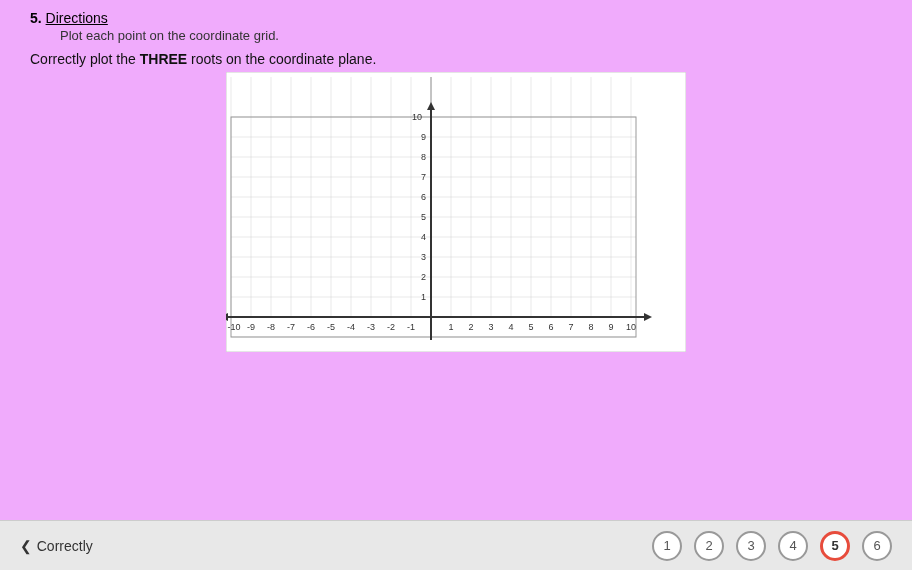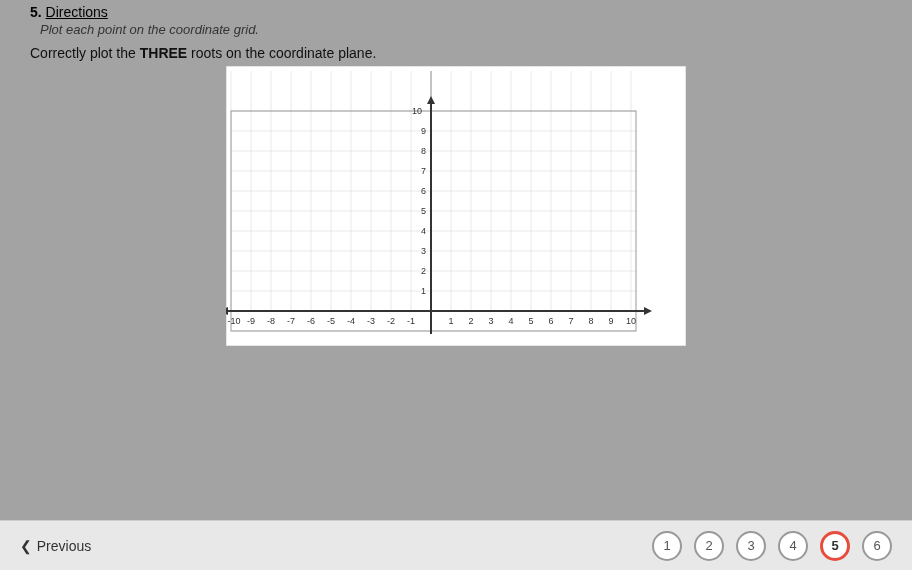--- a/index.html
+++ b/index.html
@@ -8,38 +8,37 @@
       height: 570px;
       background: #f5f5f5;
       font-family: Arial, sans-serif;
       font-size: 14px;
       overflow: hidden;
       display: flex;
       flex-direction: column;
     }
     .main-content {
       flex: 1;
-      padding: 4px 30px 5px 30px;
-      background: #a3a3a3;
+      padding: 10px 30px 5px 30px;
+      background: #f0abfc;
     }
     .question-number {
       font-size: 14px;
       font-weight: bold;
       margin-bottom: 2px;
     }
     .directions-label {
       text-decoration: underline;
       font-weight: normal;
     }
     .subtitle {
-      font-style: italic;
       font-size: 13px;
       color: #333;
       margin-bottom: 8px;
-      margin-left: 10px;
+      margin-left: 30px;
     }
     .prompt {
       font-size: 14px;
       color: #111;
       margin-bottom: 6px;
     }
     .prompt2 {
       font-size: 14px;
       color: #111;
     }
@@ -209,21 +208,21 @@
         <text x="200" y="208" font-size="9" fill="#333" text-anchor="end">2</text>
         <text x="200" y="228" font-size="9" fill="#333" text-anchor="end">1</text>
       </svg>
     </div>
   </div>
 </div>
 
 <div class="bottom-bar">
   <button class="prev-btn">
     <span>❮</span>
-    <span>Previous</span>
+    <span>Correctly</span>
   </button>
   <div class="page-numbers">
     <div class="page-circle">
         <span>1</span>
       </div>
     <div class="page-circle">
         <span>2</span>
       </div>
     <div class="page-circle">
         <span>3</span>

